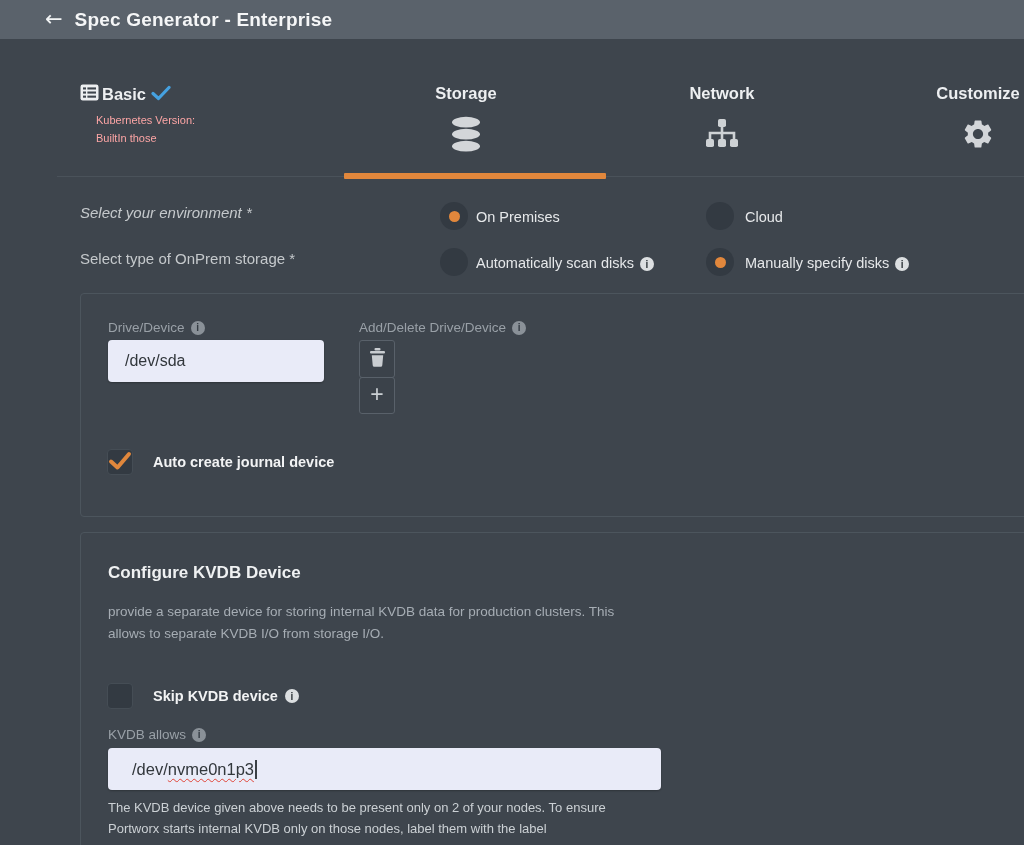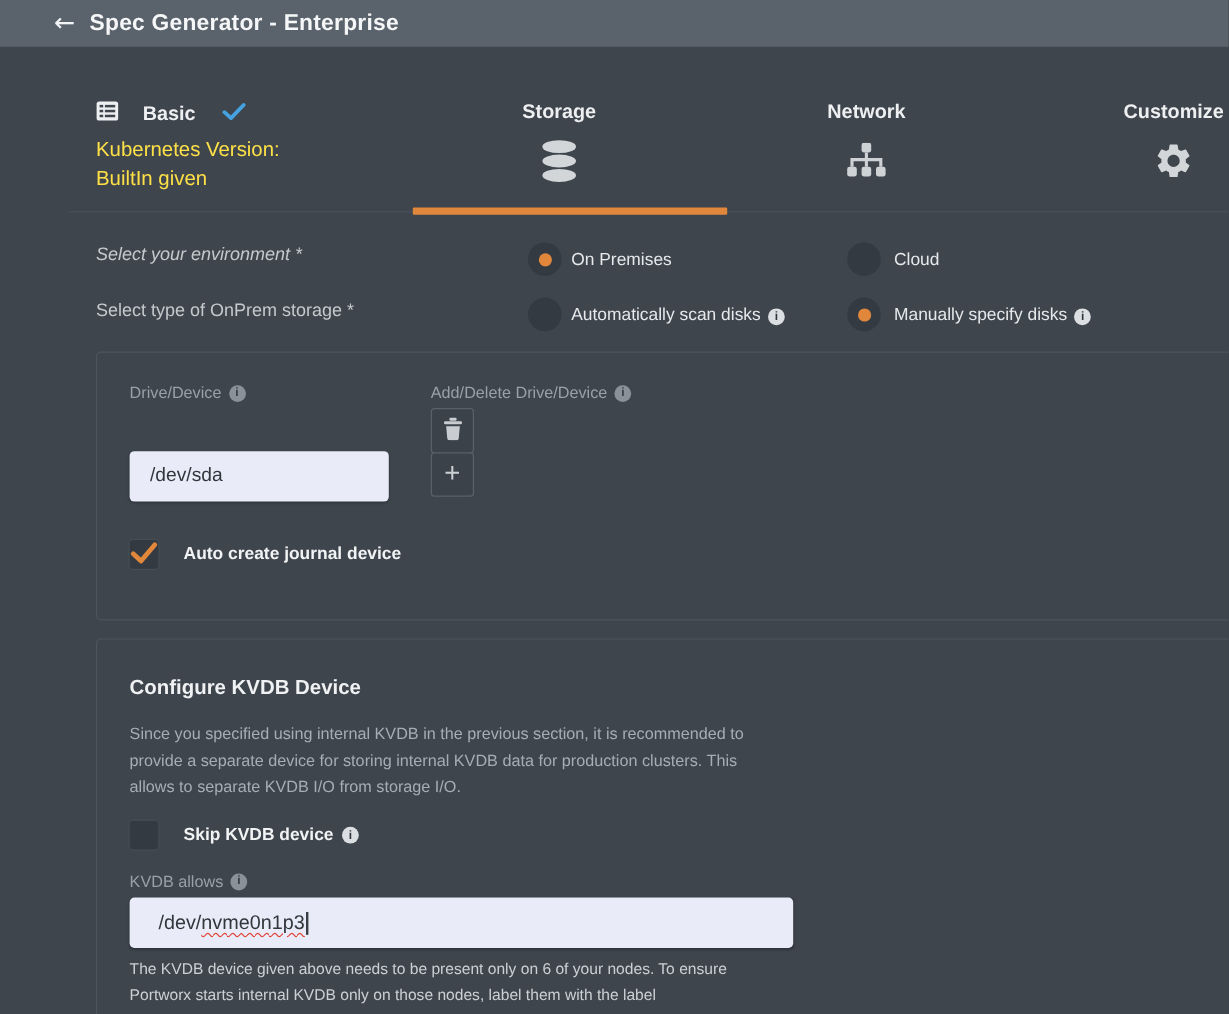--- a/index.html
+++ b/index.html
@@ -8,22 +8,22 @@
   .abs{position:absolute;}
 
   
   .topbar{position:absolute;left:0;top:0;width:1024px;height:39px;background:#5A626B;display:flex;align-items:center;}
   .back{font-family:"DejaVu Sans",sans-serif;color:#F2F4F5;font-size:21px;margin-left:45px;cursor:pointer;line-height:1;}
   .title{color:#F5F6F7;font-size:19px;font-weight:700;margin:0 0 0 12px;letter-spacing:.2px;}
 
   
   .tab-label{color:#EDEFF1;font-size:16.5px;font-weight:700;}
   .tab-basic{left:80px;top:84px;}
-  .tab-head{display:flex;align-items:center;gap:20px;}
-  .tab-sub{color:#fde047;font-size:17px;margin-top:7px;line-height:1.0;}
+  .tab-head{display:flex;align-items:center;gap:3px;}
+  .tab-sub{color:#fca5a5;font-size:11px;margin-top:7px;line-height:1.0;margin-left:16px;}
   .tab-center{top:84px;width:256px;text-align:center;}
   .tab-center .icon-wrap{margin-top:13px;height:38px;display:flex;justify-content:center;}
   .t-storage{left:338px;}
   .t-network{left:594px;}
   .t-customize{left:850px;}
   .divider{left:57px;top:176px;width:967px;height:1px;background:#4A525A;}
   .active-underline{left:344px;top:173px;width:262px;height:6px;background:#E1873C;border-radius:1px;}
 
   
   .row-label{color:#C5C9CC;font-size:15px;}
@@ -86,21 +86,21 @@
           </svg>
         </span>
         <span class="tab-label">Basic</span>
         <span style="margin-left:2px;">
           <svg width="20" height="16" viewBox="0 0 20 16" fill="none">
             <path d="M2 8.5 L7.5 13.5 L18 2.5" stroke="#45A1E0" stroke-width="3.2" stroke-linecap="round" stroke-linejoin="round"></path>
           </svg>
         </span>
       </div>
       <div class="tab-sub" style="margin-top:10px;">Kubernetes Version:</div>
-      <div class="tab-sub">BuiltIn given</div>
+      <div class="tab-sub">BuiltIn those</div>
     </div>
 
     <div class="abs tab-center t-storage">
       <div class="tab-label">Storage</div>
       <div class="icon-wrap">
         <svg width="36" height="37" viewBox="0 0 36 37" fill="#D3D6D9">
           <ellipse cx="18" cy="6.2" rx="14" ry="5.4"></ellipse>
           <ellipse cx="18" cy="18.2" rx="14" ry="5.4"></ellipse>
           <ellipse cx="18" cy="30.2" rx="14" ry="5.4"></ellipse>
         </svg>
@@ -159,21 +159,21 @@
   <div class="abs radio-label" style="left:745px;top:255px;">
     <span>Manually specify disks</span>
       <span class="info light">i</span>
   </div>
 
   <section class="card card1">
     <div class="abs field-label" style="left:27px;top:26px;">
       <span>Drive/Device</span>
         <span class="info">i</span>
     </div>
-    <div class="abs text-input" style="left:27px;top:46px;width:216px;height:42px;margin-top:36px;">
+    <div class="abs text-input" style="left:27px;top:46px;width:216px;height:42px;">
       <span>/dev/sda</span>
     </div>
 
     <div class="abs field-label" style="left:278px;top:26px;">
       <span>Add/Delete Drive/Device</span>
         <span class="info">i</span>
     </div>
     <button class="sq-btn" style="left:278px;top:46px;">
       <span>
         <svg width="17" height="19" viewBox="0 0 17 19" fill="#C9CDD1">
@@ -196,21 +196,20 @@
     </div>
     <div class="abs cb-label" style="left:72px;top:160px;">
       <span>Auto create journal device</span>
     </div>
   </section>
 
   <section class="card card2">
     <div class="abs section-title" style="left:27px;top:30px;">Configure KVDB Device</div>
 
     <div class="abs desc" style="left:27px;top:68px;width:600px;">
-      <div>Since you specified using internal KVDB in the previous section, it is recommended to</div>
       <div>provide a separate device for storing internal KVDB data for production clusters. This</div>
       <div>allows to separate KVDB I/O from storage I/O.</div>
     </div>
 
     <div class="checkbox" style="left:26px;top:150px;"></div>
     <div class="abs cb-label" style="left:72px;top:155px;">
       <span>Skip KVDB device</span>
         <span class="info light">i</span>
     </div>
 
@@ -218,19 +217,19 @@
       <span>KVDB allows</span>
         <span class="info">i</span>
     </div>
     <div class="abs text-input" style="left:27px;top:215px;width:553px;height:42px;font-size:16.5px;padding-left:24px;">
       <span>/dev/</span>
         <span class="misspelled">nvme0n1p3</span>
         <span class="caret"></span>
     </div>
 
     <div class="abs note" style="left:27px;top:265px;width:600px;">
-      <div>The KVDB device given above needs to be present only on 6 of your nodes. To ensure</div>
+      <div>The KVDB device given above needs to be present only on 2 of your nodes. To ensure</div>
       <div>Portworx starts internal KVDB only on those nodes, label them with the label</div>
       <div class="code" style="margin-top:2px;">px/metadata-node=true</div>
     </div>
   </section>
 
 </div>
 
 </body></html>

